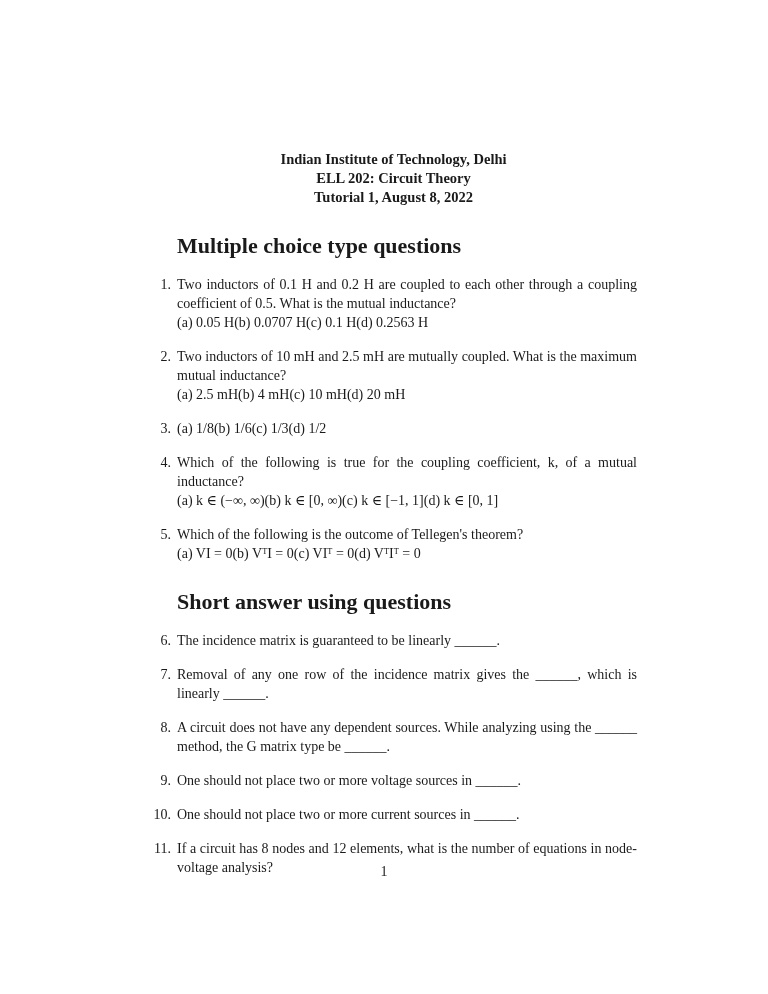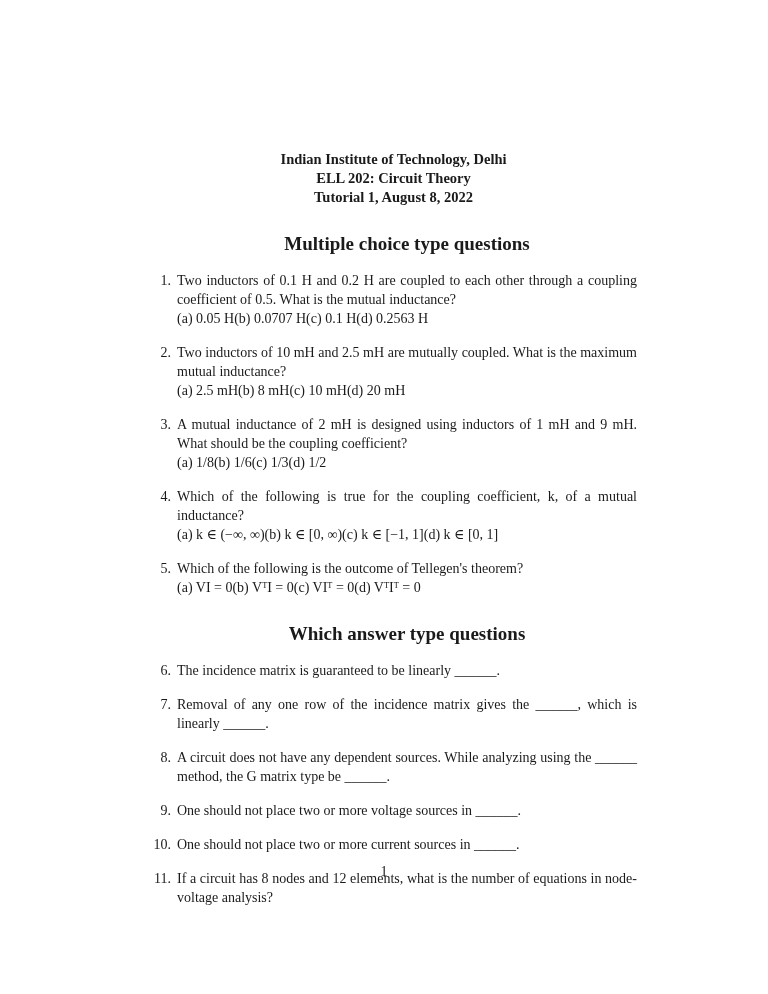--- a/index.html
+++ b/index.html
@@ -23,24 +23,23 @@
     left: 150px;
     width: 487px;
   }
   .doc-header {
     text-align: center;
     font-weight: bold;
     font-size: 14.5px;
     line-height: 19px;
   }
   .section-title {
-    font-size: 19px;
+    font-size: 22px;
     font-weight: bold;
     margin: 26px 0 16px 27px;
-    text-align: center;
   }
   .question {
     display: flex;
     margin-bottom: 15px;
     font-size: 14px;
     line-height: 19px;
   }
   .q-num {
     flex: none;
     width: 21px;
@@ -96,31 +95,30 @@
         </div>
       </div>
     </div>
 
     <div class="question">
       <span class="q-num">2.</span>
       <div class="q-body">
         <div class="q-text">Two inductors of 10 mH and 2.5 mH are mutually coupled. What is the maximum mutual inductance?</div>
         <div class="options">
           <span class="option">(a) 2.5 mH</span>
-          <span class="option">(b) 8 mH</span>
+          <span class="option">(b) 4 mH</span>
           <span class="option">(c) 10 mH</span>
           <span class="option">(d) 20 mH</span>
         </div>
       </div>
     </div>
 
     <div class="question">
       <span class="q-num">3.</span>
       <div class="q-body">
-        <div class="q-text">A mutual inductance of 2 mH is designed using inductors of 1 mH and 9 mH. What should be the coupling coefficient?</div>
         <div class="options">
           <span class="option">(a) 1/8</span>
           <span class="option">(b) 1/6</span>
           <span class="option">(c) 1/3</span>
           <span class="option">(d) 1/2</span>
         </div>
       </div>
     </div>
 
     <div class="question">
@@ -142,21 +140,21 @@
         <div class="q-text">Which of the following is the outcome of Tellegen's theorem?</div>
         <div class="options">
           <span class="option">(a) VI = 0</span>
           <span class="option">(b) VᵀI = 0</span>
           <span class="option">(c) VIᵀ = 0</span>
           <span class="option">(d) VᵀIᵀ = 0</span>
         </div>
       </div>
     </div>
 
-    <div class="section-title">Which answer type questions</div>
+    <div class="section-title">Short answer using questions</div>
 
     <div class="question">
       <span class="q-num">6.</span>
       <div class="q-body">
         <div class="q-text">The incidence matrix is guaranteed to be linearly ______.</div>
       </div>
     </div>
 
     <div class="question">
       <span class="q-num">7.</span>

